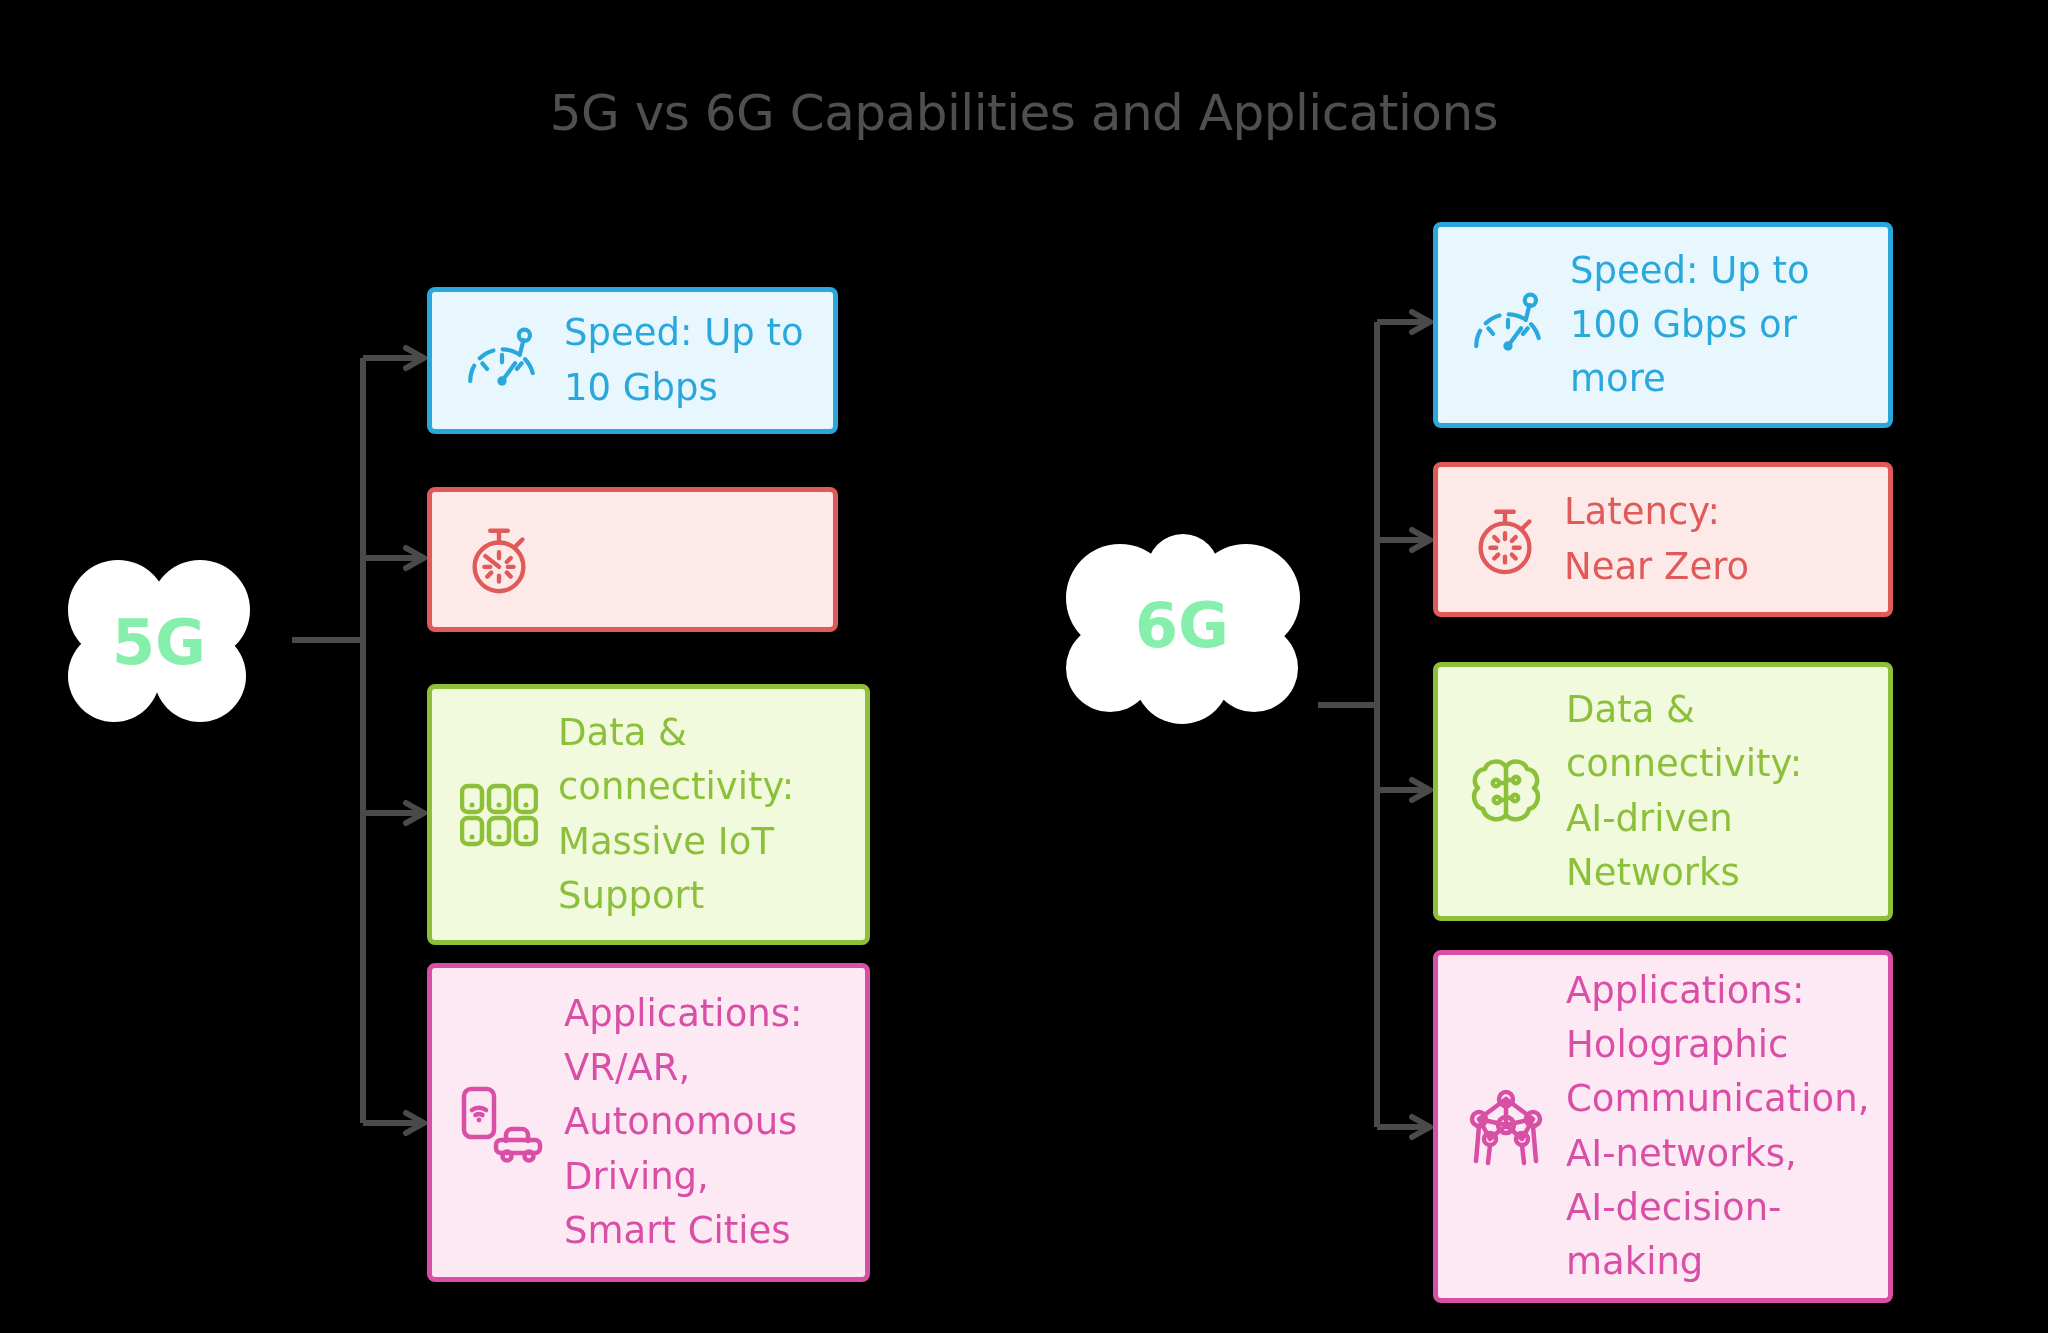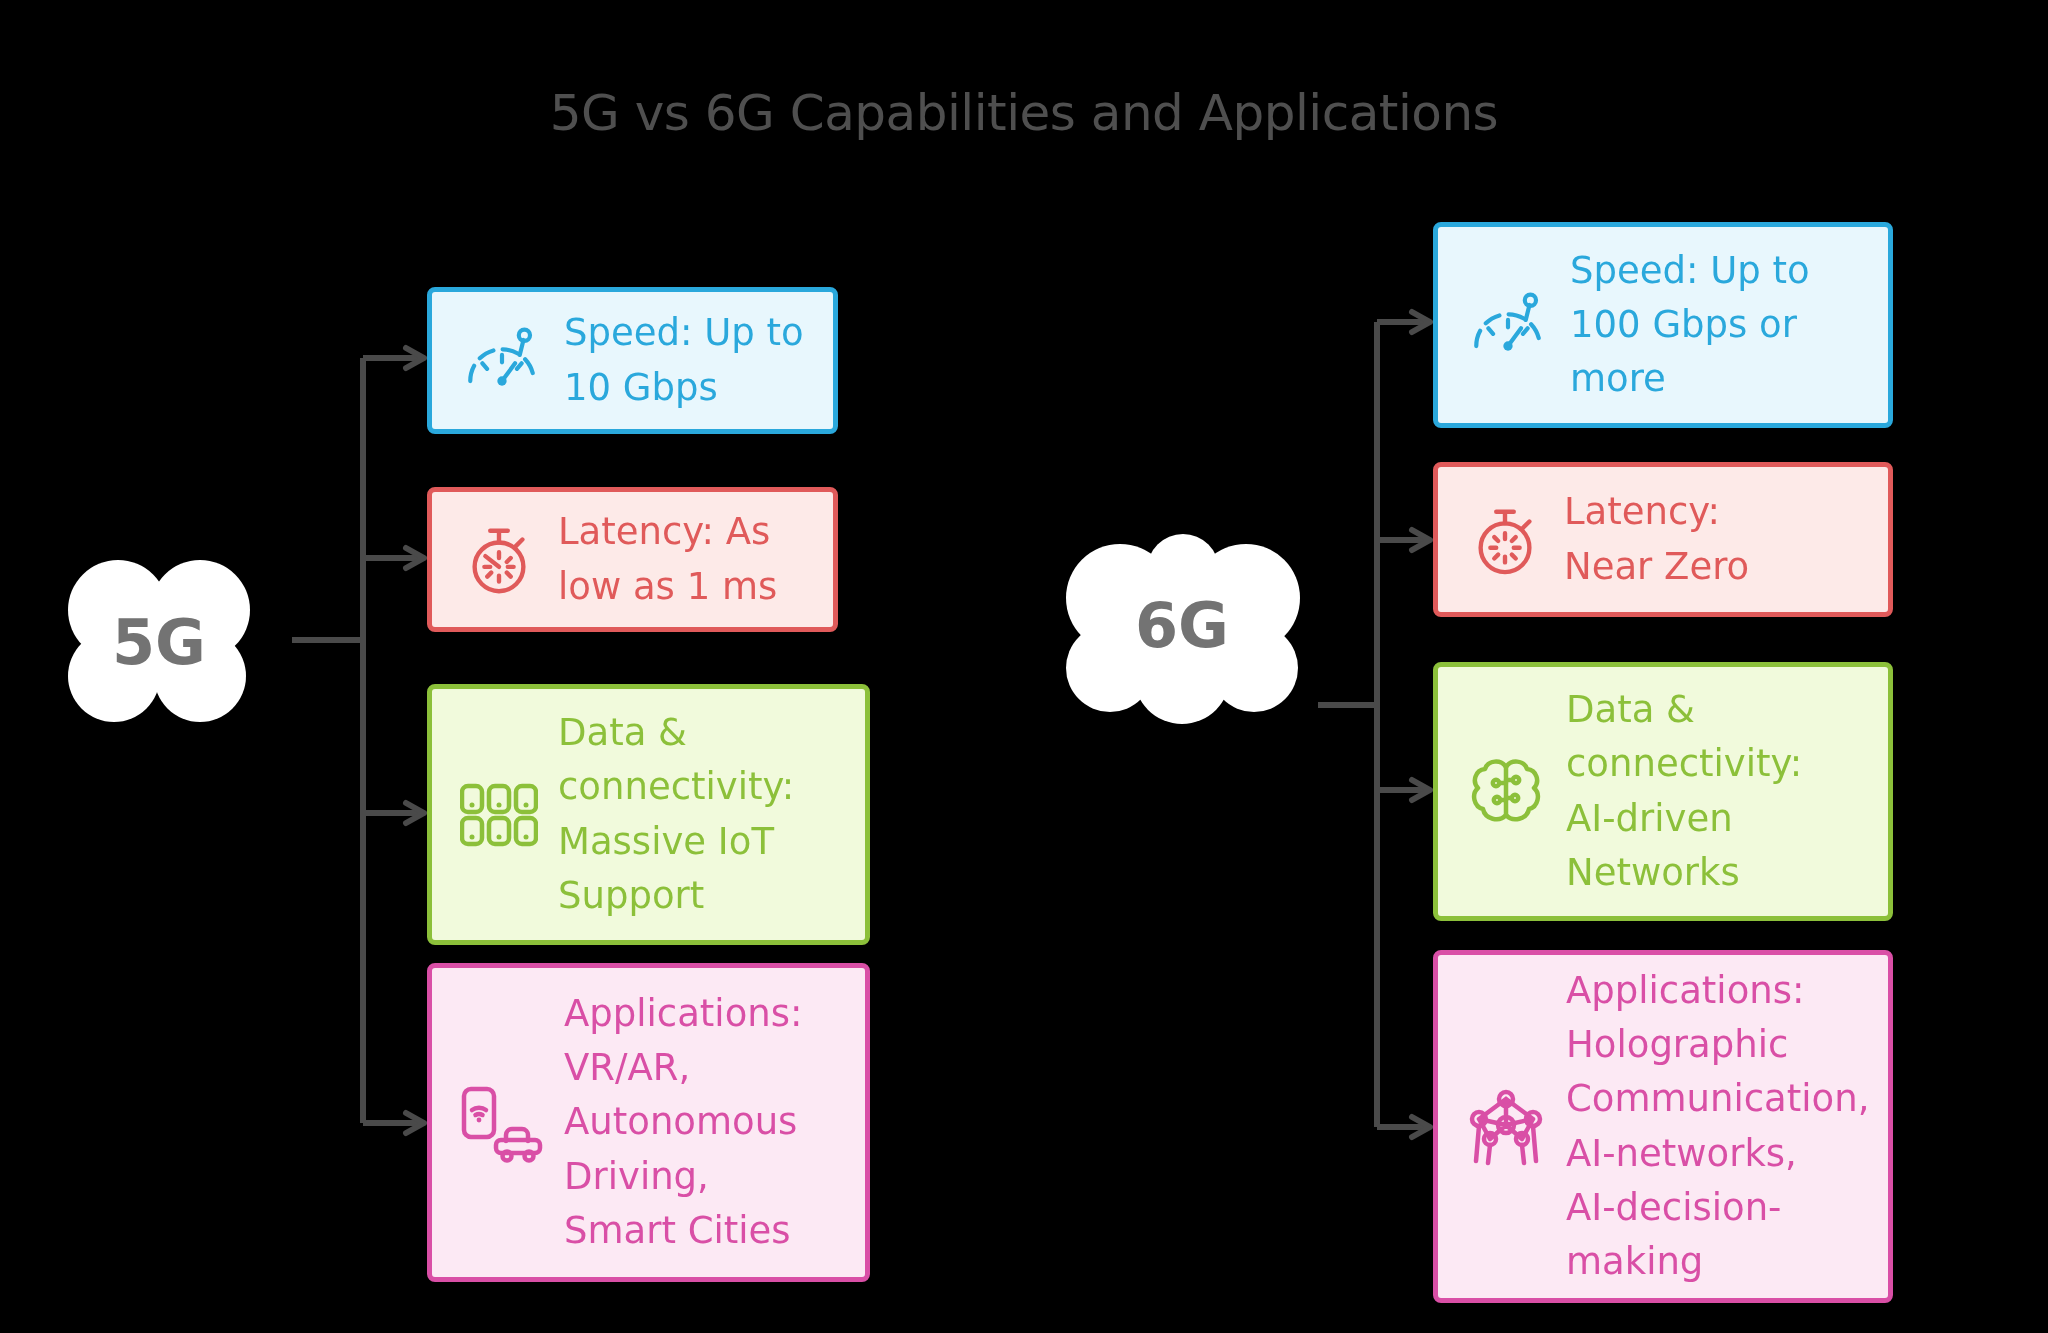--- a/index.html
+++ b/index.html
@@ -10,21 +10,21 @@
   .title{
     position:absolute;top:84px;left:0;width:100%;text-align:center;
     font-size:50px;font-weight:400;color:#4f4f4f;letter-spacing:-0.5px;
   }
   .connectors{position:absolute;left:0;top:0;width:2048px;height:1333px;}
   .cloud{position:absolute;}
   .cloud svg{position:absolute;left:0;top:0;}
   .cloud-label{
     position:absolute;left:0;top:0;width:100%;height:100%;
     display:flex;align-items:center;justify-content:center;
-    font-size:62px;font-weight:700;color:#737373;
+    font-size:62px;font-weight:700;color:#86efac;
   }
   .box{
     position:absolute;box-sizing:border-box;
     display:flex;align-items:center;gap:20px;
     border:5px solid;border-radius:8px;
     padding:10px 20px 10px 28px;
   }
   .box-text{
     white-space:pre-line;font-size:37px;line-height:1.46;font-weight:400;
   }
@@ -109,22 +109,20 @@
 10 Gbps</div>
   </div>
 
   <div class="box red" style="left:427px;top:487px;width:411px;height:145px">
     <svg class="icon" width="78" height="78" viewBox="0 0 80 80">
       <circle cx="40" cy="47" r="25"></circle>
       <path d="M40 22 V12 M31 10 H49 M57 26 L64 19"></path>
       <path d="M40 32 v6 M52 38 l-4 4 M55 47 h-6 M52 57 l-4 -4 M40 62 v-6 M28 57 l4 -4 M25 47 h6"></path>
       <path d="M40 47 L26 36"></path>
     </svg>
-    <div class="box-text">Latency: As
-low as 1 ms</div>
   </div>
 
   <div class="box green" style="left:427px;top:684px;width:443px;height:261px">
     <svg class="icon" width="78" height="64" viewBox="0 0 78 64">
       <rect x="2" y="3" width="20" height="26" rx="6"></rect>
       <rect x="29" y="3" width="20" height="26" rx="6"></rect>
       <rect x="56" y="3" width="20" height="26" rx="6"></rect>
       <rect x="2" y="35" width="20" height="26" rx="6"></rect>
       <rect x="29" y="35" width="20" height="26" rx="6"></rect>
       <rect x="56" y="35" width="20" height="26" rx="6"></rect>

